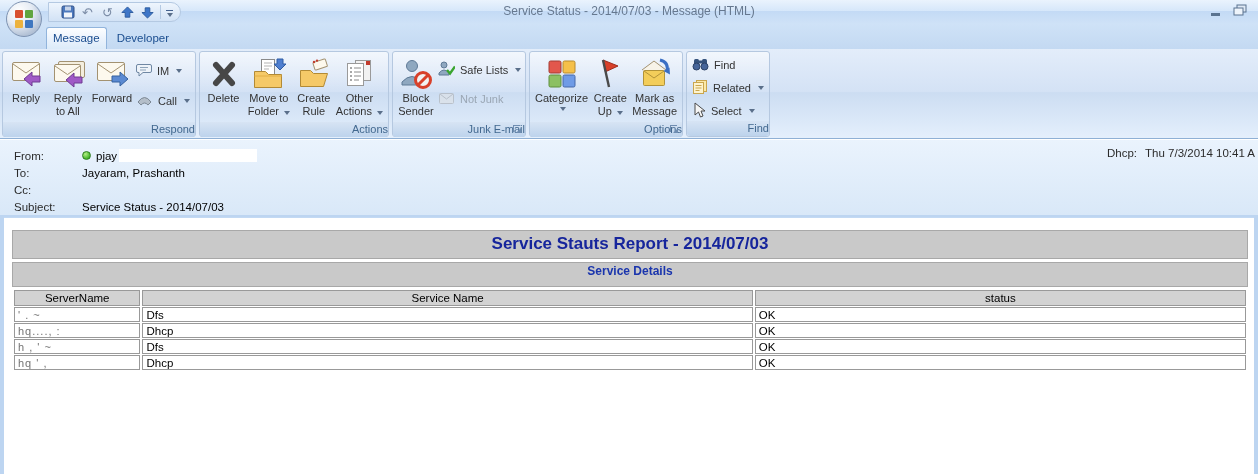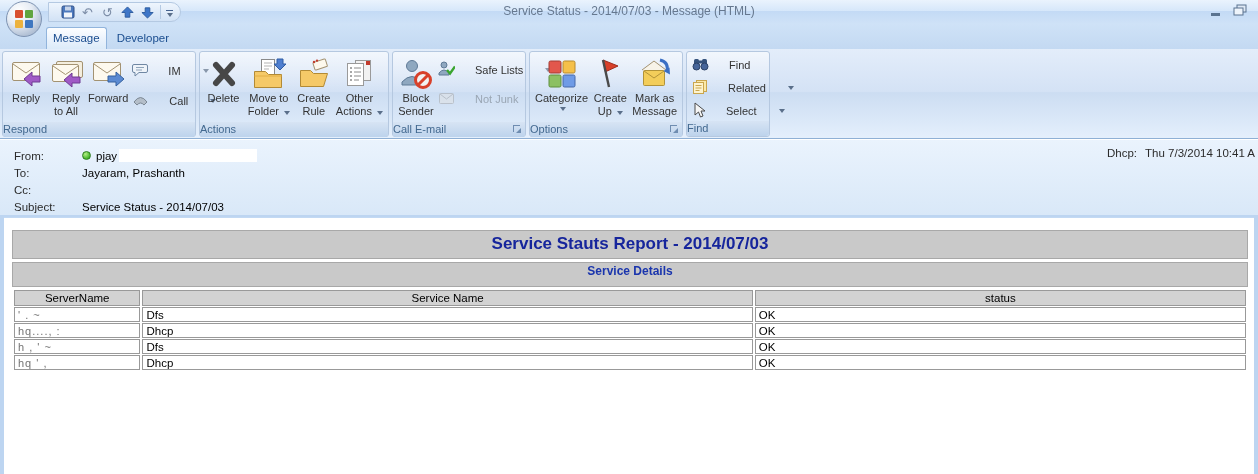--- a/index.html
+++ b/index.html
@@ -42,34 +42,34 @@
   .tab.active { background:linear-gradient(#fdfeff,#eaf2fc 55%,#dcebf9);
     border:1px solid #91b4dc; border-bottom:none; border-radius:3px 3px 0 0; }
 
   
   .ribbon { height:90px; flex:none; display:flex; gap:3px; padding:2px 2px 1px 2px;
     background:linear-gradient(#e3edfa,#d4e2f5 48%,#ccddf2 49%,#e4effc);
     border-bottom:1px solid #8fb0d5; }
   .group { border:1px solid #b5c8e0; border-radius:3px; display:flex; flex-direction:column;
     background:linear-gradient(rgba(255,255,255,.55), rgba(255,255,255,0) 45%); }
   .group-body { flex:1; display:flex; align-items:flex-start; padding:2px 3px 0; }
-  .group-caption { height:15px; flex:none; position:relative; text-align:left;
+  .group-caption { height:15px; flex:none; position:relative; text-align:right;
     background:linear-gradient(#d7e4f4,#bdd3ec); border-radius:0 0 3px 3px;
     color:#42688f; font-size:11px; line-height:14px; }
   .launcher { position:absolute; right:2px; bottom:2px; width:11px; height:11px; }
   .launcher::before { content:""; position:absolute; left:1px; top:1px; width:6px; height:6px;
     border-left:1px solid #6f8db1; border-top:1px solid #6f8db1; }
   .launcher::after { content:""; position:absolute; right:2px; bottom:2px; width:0; height:0;
     border-left:5px solid transparent; border-bottom:5px solid #6f8db1; }
   .btn-large { display:flex; flex-direction:column; align-items:center; text-align:center;
     font-size:11px; color:#333; padding:2px 2px 0; border-radius:3px; height:68px; }
   .icon32 { width:36px; height:36px; flex:none; display:flex; align-items:center; justify-content:center; }
   .lbl { line-height:13px; white-space:nowrap; }
   .col { display:flex; flex-direction:column; padding-top:8px; gap:12px; }
-  .btn-small { display:flex; align-items:center; gap:20px; font-size:11px; color:#333;
+  .btn-small { display:flex; align-items:center; gap:5px; font-size:11px; color:#333;
     padding:1px 2px; white-space:nowrap; }
   .btn-small.disabled { color:#9aa6b4; }
   .btn-small.disabled svg { opacity:.5; filter:grayscale(1); }
   .dd { width:0; height:0; border-left:3px solid transparent; border-right:3px solid transparent;
     border-top:4px solid #5a6f8a; display:inline-block; margin-left:2px; }
   .dd-row { display:flex; align-items:center; justify-content:center; height:8px; }
 
   
   .mailheader { height:76px; flex:none; position:relative; padding:7px 0 0 14px;
     background:linear-gradient(#eaf3fd,#d9e8f8); border-top:1px solid #ffffff;
@@ -310,21 +310,21 @@
               <svg width="17" height="14" viewBox="0 0 17 14">
                 <rect x="1.5" y="2.5" width="14" height="10" rx="1" fill="#dfe3e8" stroke="#9aa4ae"></rect>
                 <path d="M2 3 l6.5 5 6.5-5" fill="none" stroke="#9aa4ae"></path>
               </svg>
             </span>
             <span>Not Junk</span>
           </div>
         </div>
       </div>
       <div class="group-caption">
-        <span>Call E-mail</span>
+        <span>Junk E-mail</span>
         <span class="launcher"></span>
       </div>
     </div>
 
     <div class="group" style="width:154px">
       <div class="group-body">
         <div class="btn-large" style="width:60px">
           <span class="icon32">
             <svg width="30" height="30" viewBox="0 0 30 30">
               <rect x="2" y="2" width="12" height="12" rx="1.5" fill="#e2574c" stroke="#a33c33"></rect>

